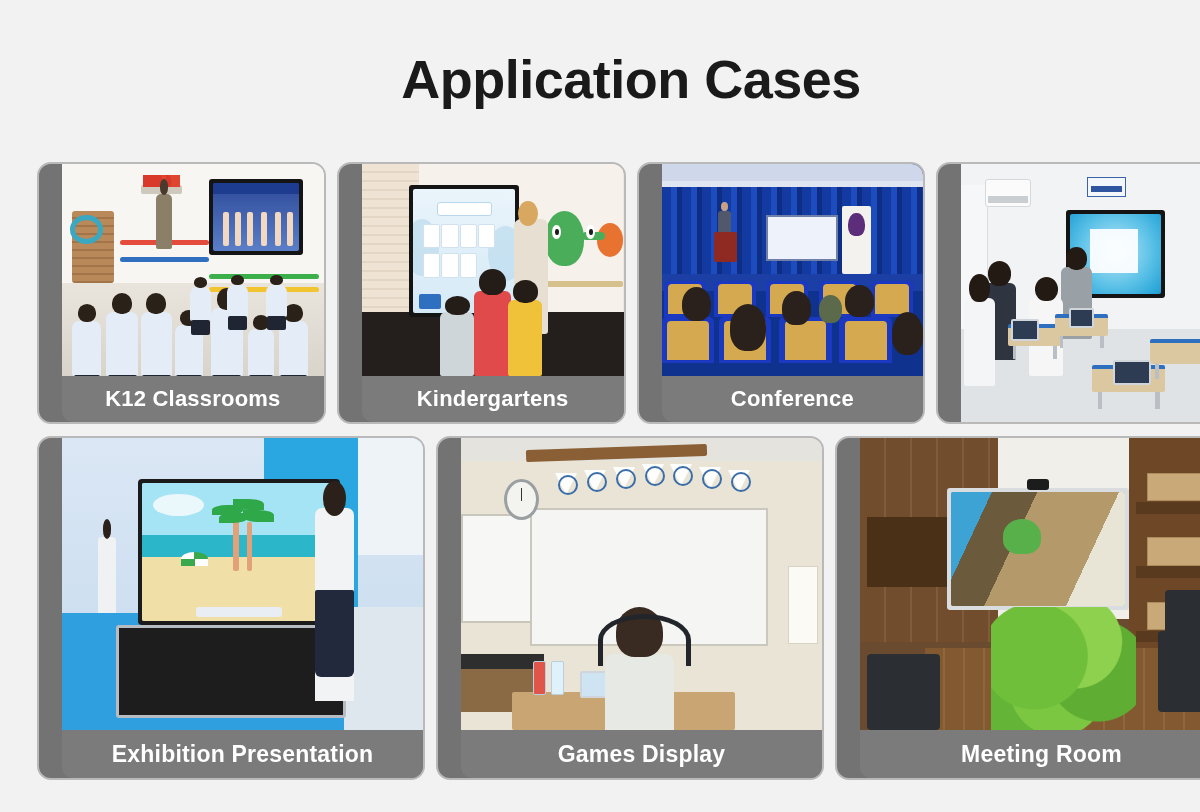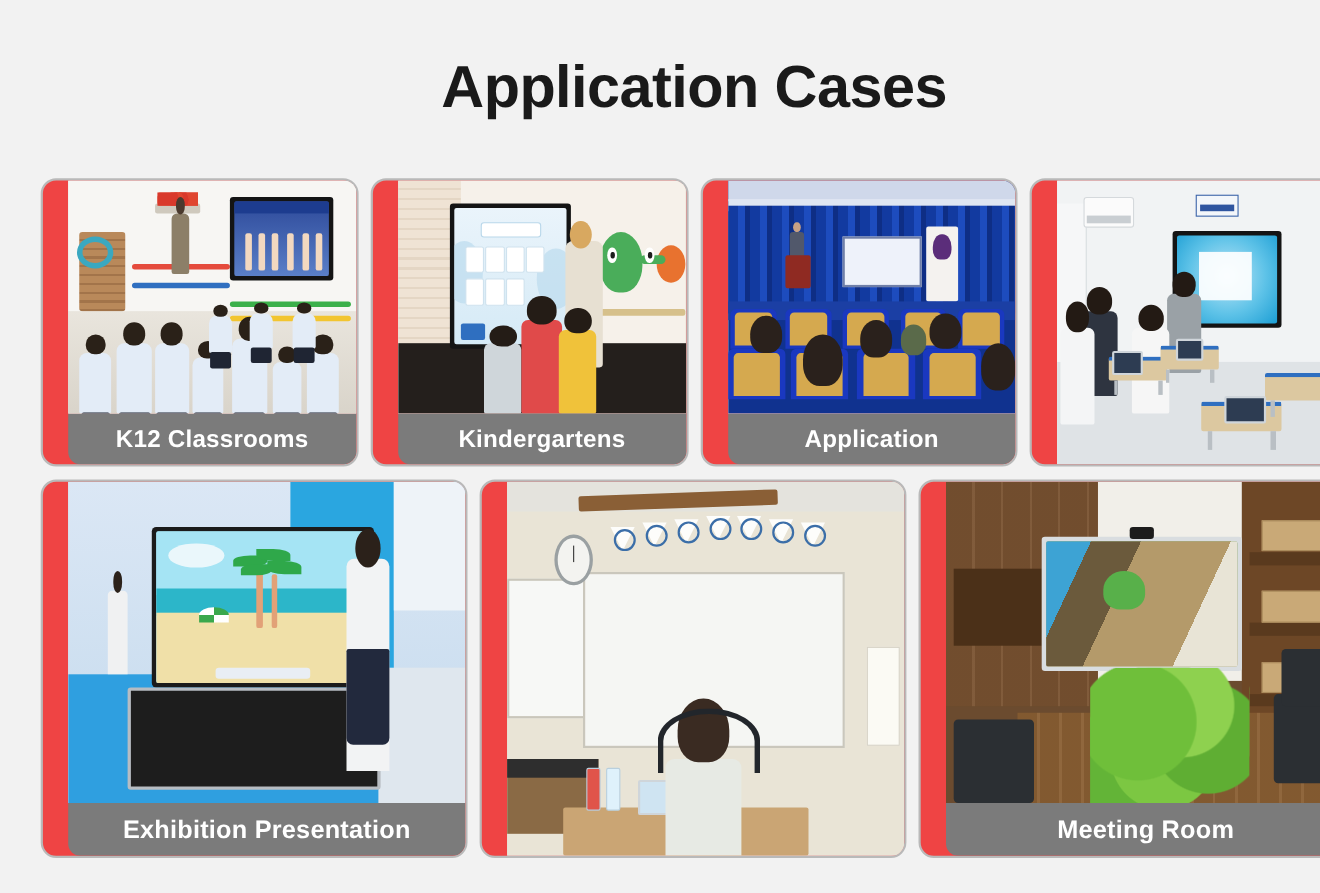--- a/index.html
+++ b/index.html
@@ -22,21 +22,21 @@
 
   
   .row{position:absolute;display:flex;}
   .row1{left:6px;top:162px;width:1188px;height:262px;gap:11px;}
   .row2{left:6px;top:436px;width:1188px;height:344px;gap:11px;}
 
   .card{
     position:relative;
     border:2px solid #b9b9b9;
     border-radius:14px;
-    background:#ef4444;
+    background:#737373;
     overflow:hidden;
     display:flex;flex-direction:column;
     box-sizing:border-box;
     padding-left:23px;
   }
   .row1 .card{flex:1 1 0;}
   .row2 .card-exhib{width:388px;}
   .row2 .card-games{width:388px;}
   .row2 .card-meet{width:390px;}
 
@@ -344,21 +344,21 @@
               <i></i>
             </div>
           <div class="head" style="left:8%;top:58%;width:11%;height:16%;"></div>
           <div class="head" style="left:26%;top:66%;width:14%;height:22%;"></div>
           <div class="head" style="left:46%;top:60%;width:11%;height:16%;"></div>
           <div class="head" style="left:70%;top:57%;width:11%;height:15%;"></div>
           <div class="head" style="left:88%;top:70%;width:12%;height:20%;"></div>
           <div class="head" style="left:60%;top:62%;width:9%;height:13%;background:#5a6a4a;"></div>
         </div>
       </div>
-      <div class="caption">Application</div>
+      <div class="caption">Conference</div>
     </div>
 
     <div class="card">
       <div class="photo">
         <div class="ic">
           <div class="ic-wall"></div>
             <div class="ic-floor"></div>
           <div class="ic-cab"></div>
           <div class="ic-ac"></div>
             <div class="ic-sign"></div>
@@ -463,20 +463,21 @@
           <div class="gd-race"></div>
           <div class="gd-lab"></div>
           <div class="gd-table"></div>
           <div class="gd-bottle" style="left:20%;background:#e0544a;"></div>
           <div class="gd-bottle" style="left:25%;"></div>
           <div class="tablet" style="left:33%;bottom:11%;width:9%;height:8%;background:#cfe4f2;"></div>
           <div class="gd-boy"></div>
             <div class="gd-hp"></div>
         </div>
       </div>
+      <div class="caption">Games Display</div>
     </div>
 
     <div class="card card-meet">
       <div class="photo">
         <div class="mr">
           <div class="mr-wall"></div>
           <div class="mr-cabL"></div>
             <div class="mr-niche"></div>
           <div class="mr-cabR"></div>
           <div class="mr-shelf" style="top:22%;"></div>

